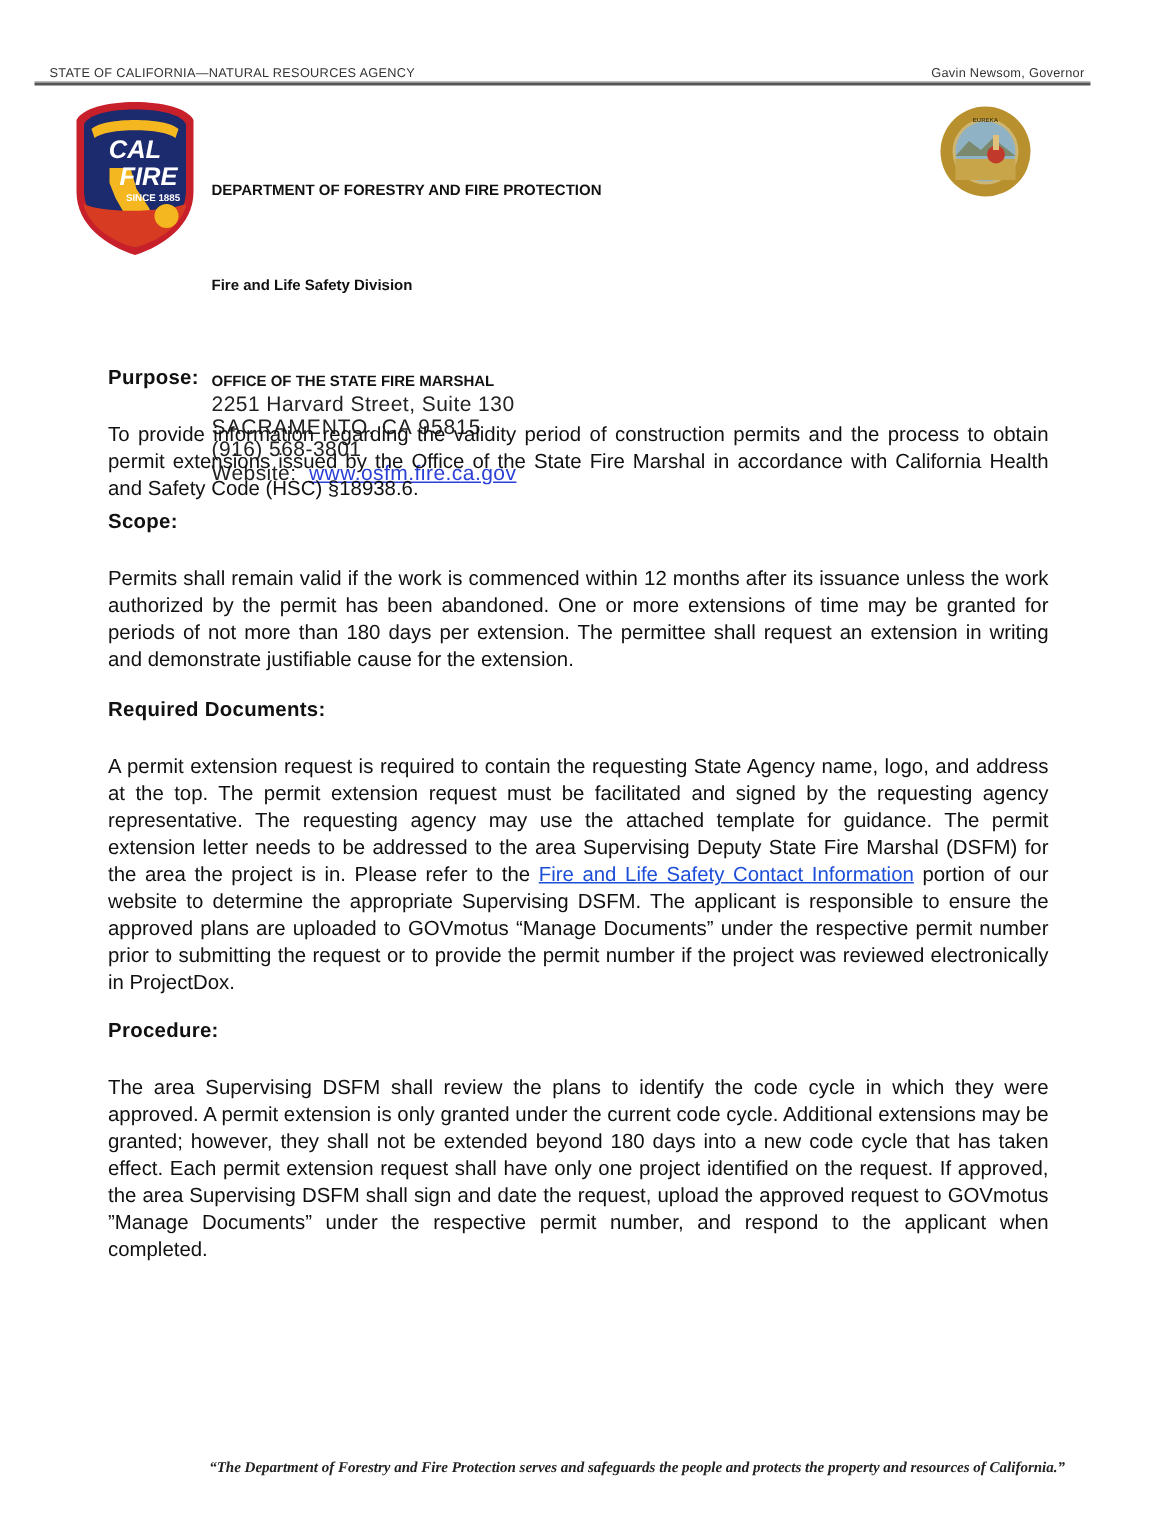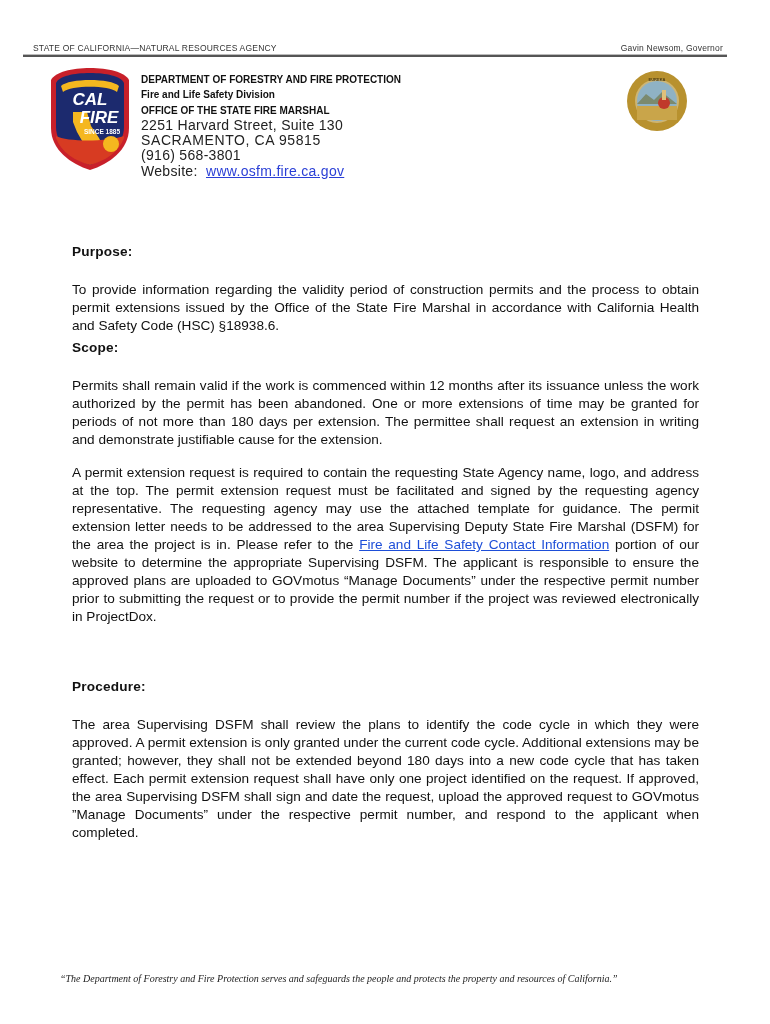--- a/index.html
+++ b/index.html
@@ -7,35 +7,35 @@
   .topbar { position: absolute; left: 23px; top: 43px; width: 704px; font-size: 8.5px; color: #333; letter-spacing: 0.2px; }
   .topbar .left { position: absolute; left: 10px; top: 0; }
   .topbar .right { position: absolute; right: 4px; top: 0; }
   .rule { position: absolute; left: 23px; top: 54px; width: 704px; height: 1px; background: #bbb; }
   .rule2 { position: absolute; left: 23px; top: 55px; width: 704px; height: 2px; background: #555; }
 
   .logo { position: absolute; left: 47px; top: 66px; width: 86px; height: 106px; text-align: right; }
   .seal { position: absolute; left: 626px; top: 70px; width: 62px; height: 62px; }
 
   .letterhead { position: absolute; left: 141px; top: 72px; font-size: 10px; line-height: 15.3px; color: #111; }
-  .letterhead .b { font-weight: bold; }
+  .letterhead .b { font-weight: bold; margin-top: 48px; }
   .letterhead .small { font-size: 14px; letter-spacing: 0.3px; color: #222; }
   .letterhead .addr { letter-spacing: 0.6px; }
   .letterhead a { color: #2a3fd6; text-decoration: underline; }
 
   .content { position: absolute; left: 72px; top: 231px; width: 627px; font-size: 13.6px; line-height: 18px; color: #111; }
   .content h2 { font-size: 13.6px; font-weight: bold; margin: 0 0 20px 0; letter-spacing: 0.2px; }
   .content p { margin: 0 0 19px 0; text-align: justify; }
   .content a { color: #1d4ed8; text-decoration: underline; }
   .sec-scope { position: absolute; top: 108px; left: 0; width: 627px; }
   .sec-req { position: absolute; top: 233px; left: 0; width: 627px; }
   .sec-proc { position: absolute; top: 447px; left: 0; width: 627px; }
   .sec-purpose { position: absolute; top: 0; left: 0; width: 627px; margin-top: 12px; }
 
-  .footer { position: absolute; left: 60px; top: 973px; width: 650px; text-align: left; font-family: "Liberation Serif", serif; font-style: italic; font-size: 10px; color: #222; }
+  .footer { position: absolute; left: 60px; top: 973px; width: 650px; text-align: right; font-family: "Liberation Serif", serif; font-style: italic; font-size: 10px; color: #222; font-weight: bold; }
 </style>
 </head>
 <body>
 
 <div class="topbar">
   <span class="left">STATE OF CALIFORNIA—NATURAL RESOURCES AGENCY</span>
   <span class="right">Gavin Newsom, Governor</span>
 </div>
 <div class="rule"></div>
 <div class="rule2"></div>
@@ -83,20 +83,21 @@
 <div class="content">
   <div class="sec-purpose">
     <h2>Purpose:</h2>
     <p>To provide information regarding the validity period of construction permits and the process to obtain permit extensions issued by the Office of the State Fire Marshal in accordance with California Health and Safety Code (HSC) §18938.6.</p>
   </div>
   <div class="sec-scope">
     <h2>Scope:</h2>
     <p>Permits shall remain valid if the work is commenced within 12 months after its issuance unless the work authorized by the permit has been abandoned. One or more extensions of time may be granted for periods of not more than 180 days per extension. The permittee shall request an extension in writing and demonstrate justifiable cause for the extension.</p>
   </div>
   <div class="sec-req">
+    <h2>Required Documents:</h2>
     <p><span>A permit extension request is required to contain the requesting State Agency name, logo, and address at the top. The permit extension request must be facilitated and signed by the requesting agency representative. The requesting agency may use the attached template for guidance. The permit extension letter needs to be addressed to the area Supervising Deputy State Fire Marshal (DSFM) for the area the project is in. Please refer to the </span><a href="#">Fire and Life Safety Contact Information</a><span> portion of our website to determine the appropriate Supervising DSFM. The applicant is responsible to ensure the approved plans are uploaded to GOVmotus “Manage Documents” under the respective permit number prior to submitting the request or to provide the permit number if the project was reviewed electronically in ProjectDox.</span></p>
   </div>
   <div class="sec-proc">
     <h2>Procedure:</h2>
     <p>The area Supervising DSFM shall review the plans to identify the code cycle in which they were approved. A permit extension is only granted under the current code cycle. Additional extensions may be granted; however, they shall not be extended beyond 180 days into a new code cycle that has taken effect. Each permit extension request shall have only one project identified on the request. If approved, the area Supervising DSFM shall sign and date the request, upload the approved request to GOVmotus ”Manage Documents” under the respective permit number, and respond to the applicant when completed.</p>
   </div>
 </div>
 
 <div class="footer">“The Department of Forestry and Fire Protection serves and safeguards the people and protects the property and resources of California.”</div>
 

